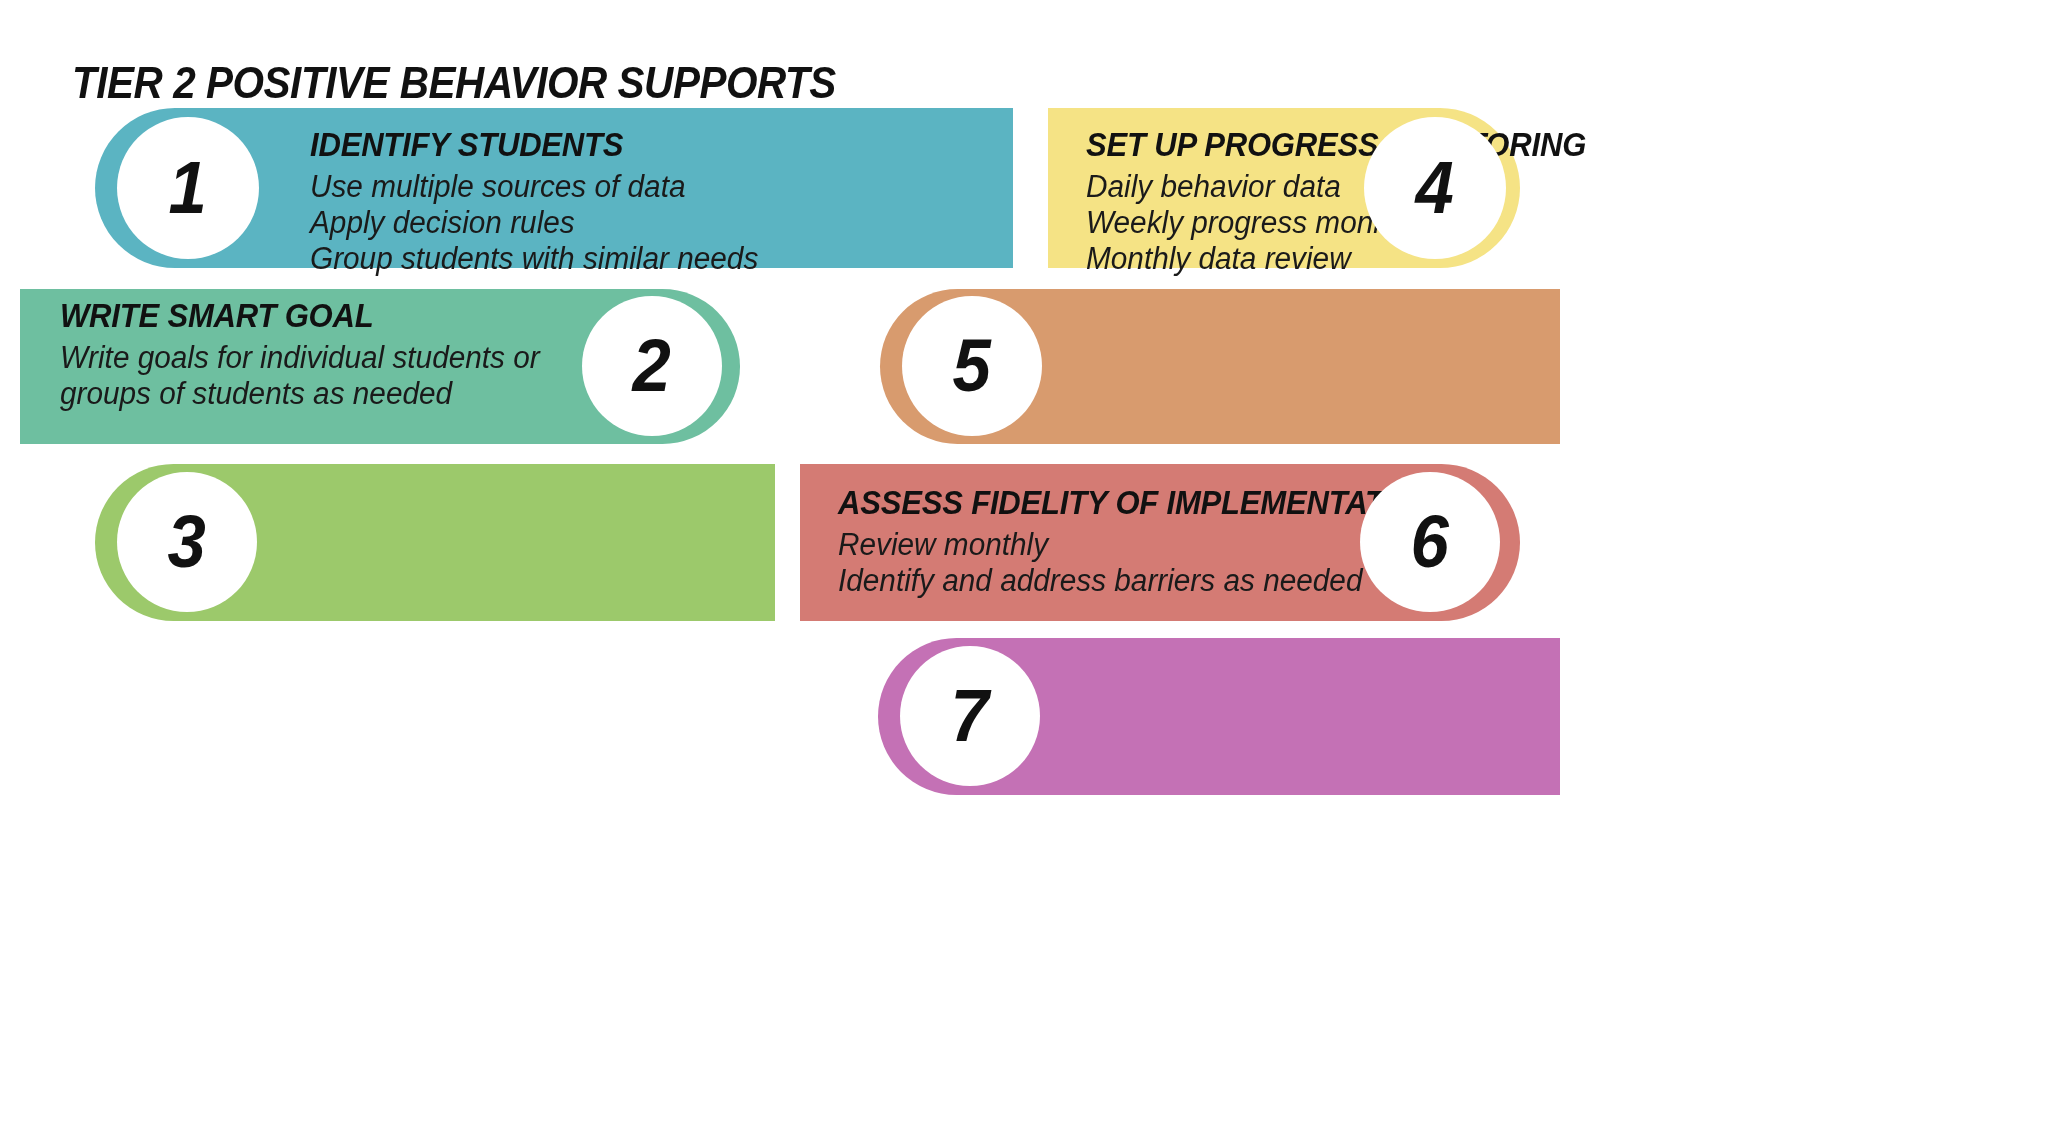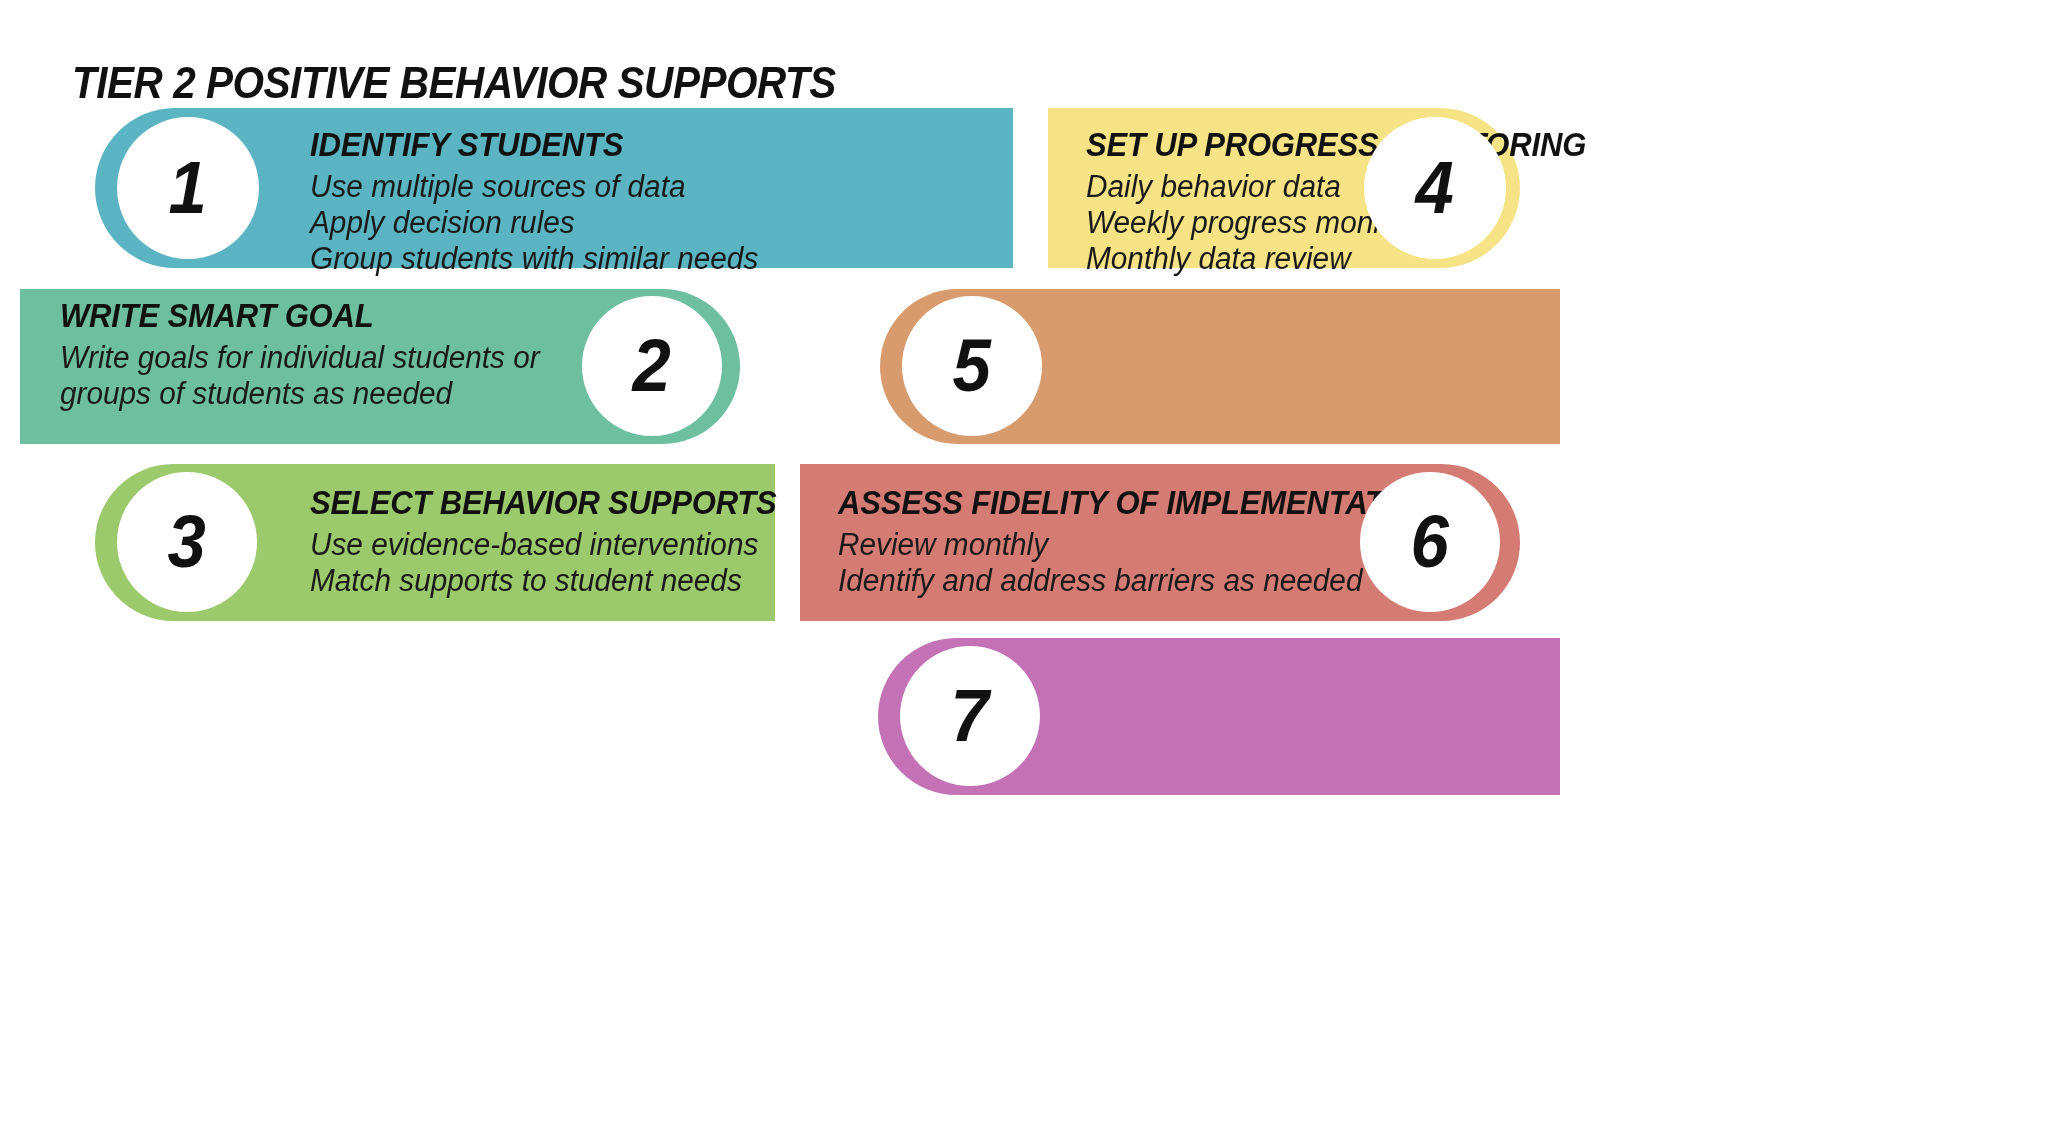--- a/index.html
+++ b/index.html
@@ -158,25 +158,20 @@
       <div class="step-line">Write goals for individual students or</div>
       <div class="step-line">groups of students as needed</div>
     </div>
   </div>
 
   <div class="step round-left" id="step-3">
     <div class="bar" style="background: rgb(156, 201, 107);"></div>
     <div class="badge">
       <span class="badge-num">3</span>
     </div>
-    <div class="content">
-      <div class="step-title">SELECT BEHAVIOR SUPPORTS</div>
-      <div class="step-line">Use evidence-based interventions</div>
-      <div class="step-line">Match supports to student needs</div>
-    </div>
   </div>
 
   <div class="step round-right" id="step-4">
     <div class="bar" style="background: rgb(245, 227, 133);"></div>
     <div class="badge">
       <span class="badge-num">4</span>
     </div>
     <div class="content">
       <div class="step-title">SET UP PROGRESS MONITORING</div>
       <div class="step-line">Daily behavior data</div>

